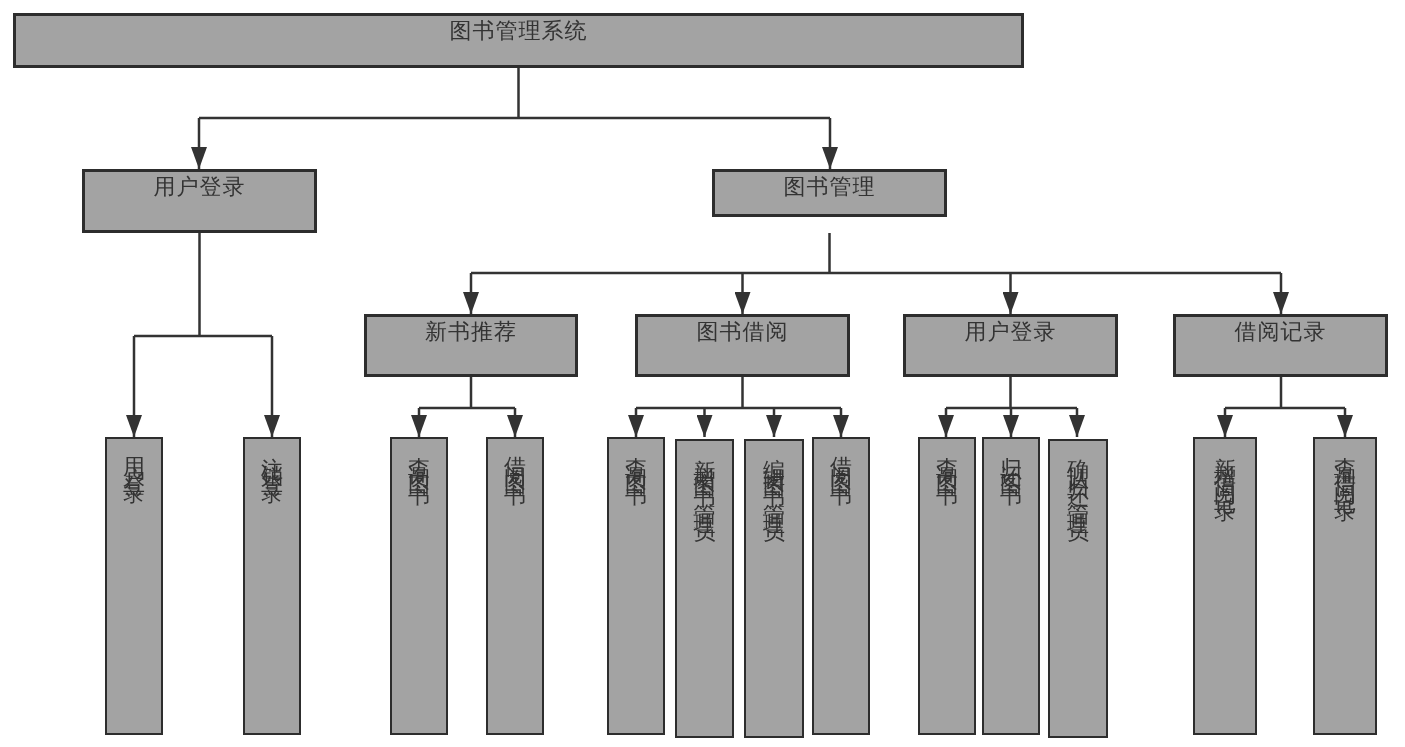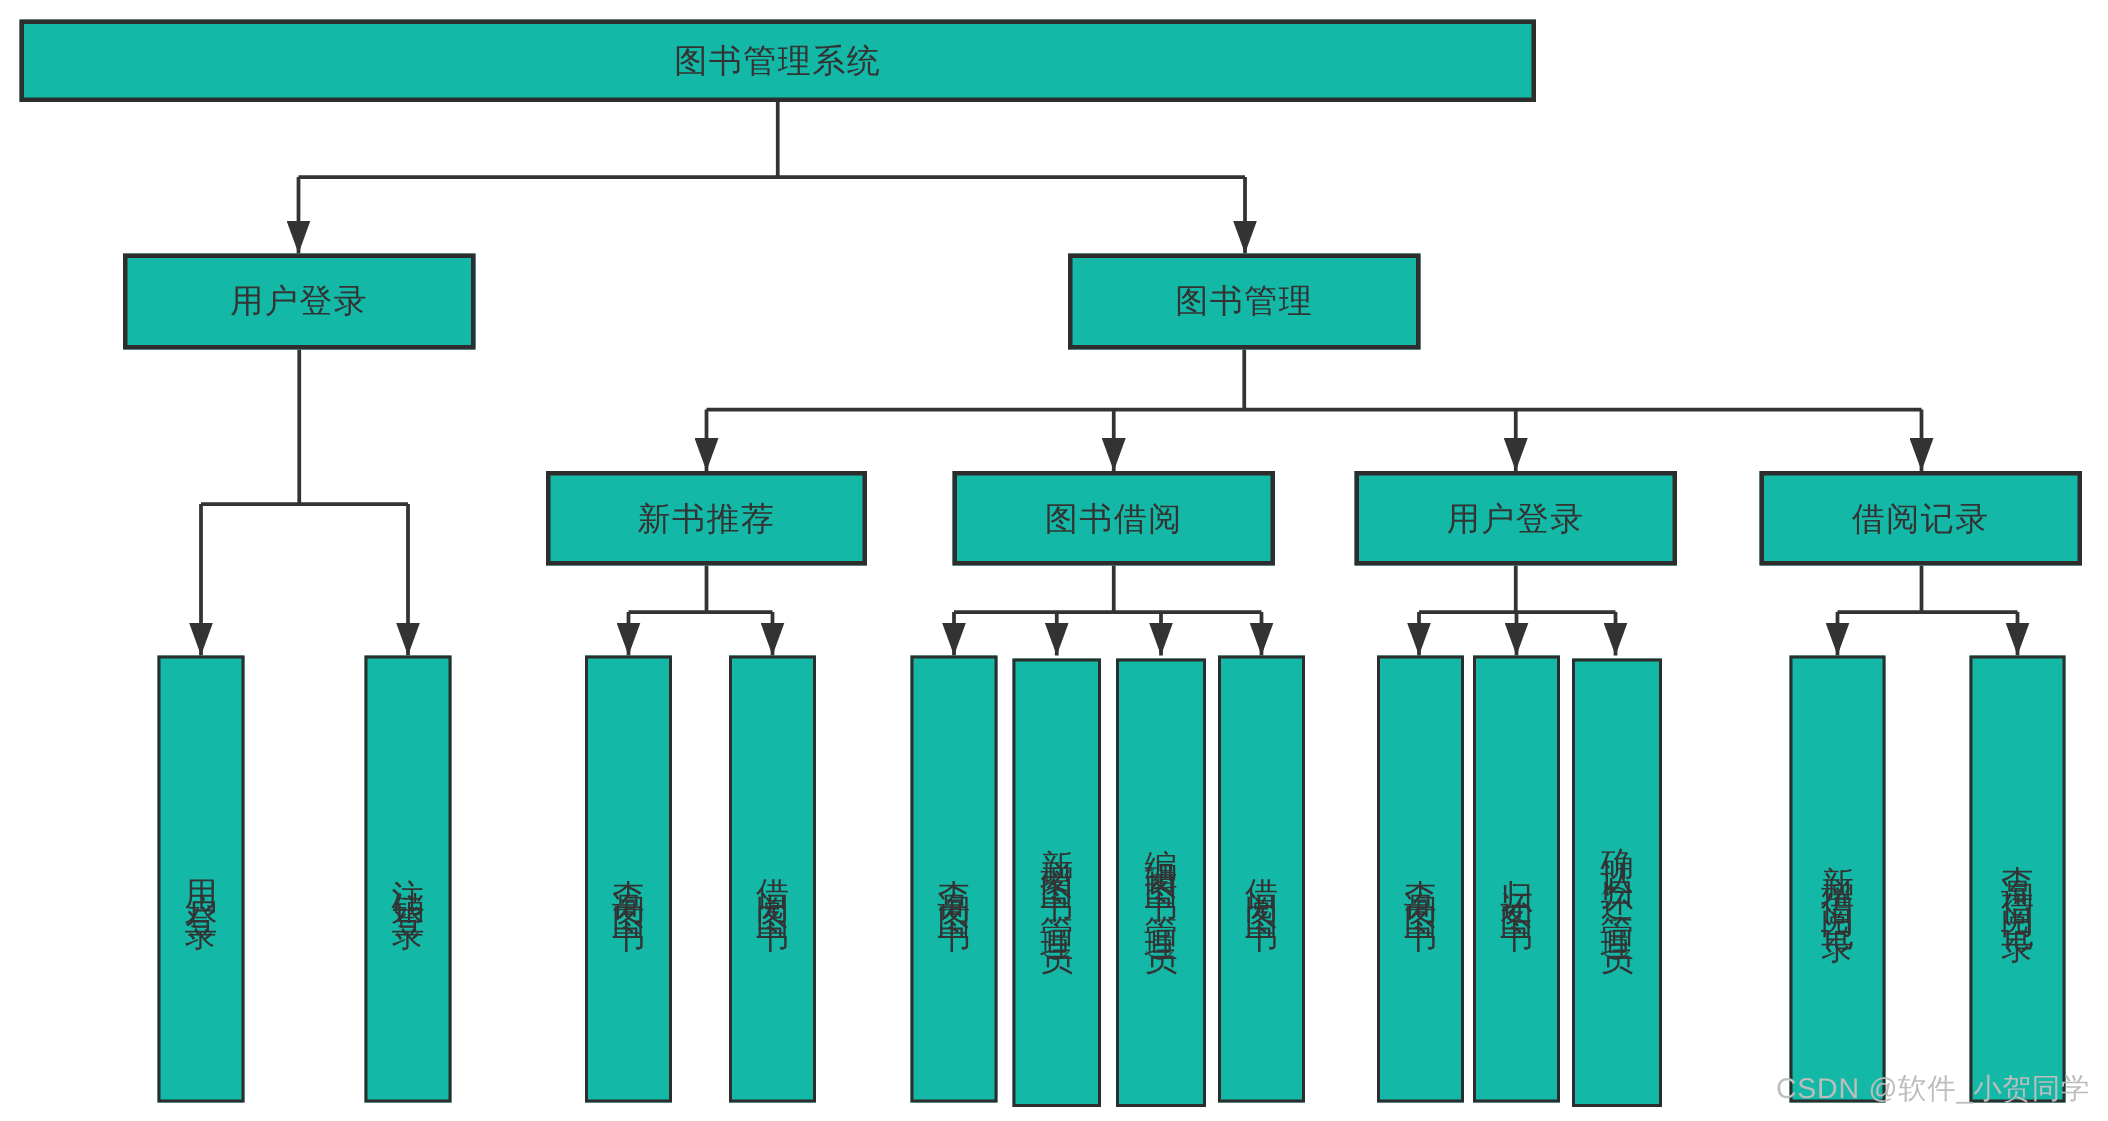--- a/index.html
+++ b/index.html
@@ -17,23 +17,22 @@
   }
   .edges {
     position: absolute;
     left: 0;
     top: 0;
     z-index: 1;
   }
   .node {
     position: absolute;
     box-sizing: border-box;
-    background: #14b8a6;
+    background: #a3a3a3;
     display: flex;
-    align-items: center;
     justify-content: center;
     z-index: 2;
     color: #333333;
   }
   .hbox {
     border: 3px solid #2d2d2d;
     font-size: 22px;
     letter-spacing: 1px;
     white-space: nowrap;
   }
@@ -105,21 +104,21 @@
     <line x1="1345" y1="408" x2="1345" y2="437" stroke="#333333" stroke-width="2.5" marker-end="url(#arw)"></line>
   </svg>
 
   <div class="node hbox" style="left:13px; top:13px; width:1011px; height:55px;">
     <span>图书管理系统</span>
   </div>
 
   <div class="node hbox" style="left:82px; top:169px; width:235px; height:64px;">
     <span>用户登录</span>
   </div>
-  <div class="node hbox" style="left:712px; top:169px; width:235px; height:64px;">
+  <div class="node hbox" style="left:712px; top:169px; width:235px; height:48px;">
     <span>图书管理</span>
   </div>
 
   <div class="node hbox" style="left:635px; top:314px; width:215px; height:63px;">
     <span>图书借阅</span>
   </div>
   <div class="node hbox" style="left:364px; top:314px; width:214px; height:63px;">
     <span>新书推荐</span>
   </div>
   <div class="node hbox" style="left:903px; top:314px; width:215px; height:63px;">
@@ -166,15 +165,14 @@
     <span class="vtext">确认归还（管理员）</span>
   </div>
 
   <div class="node vbox" style="left:1193px; top:437px; width:64px; height:298px;">
     <span class="vtext">新增借阅记录</span>
   </div>
   <div class="node vbox" style="left:1313px; top:437px; width:64px; height:298px;">
     <span class="vtext">查询借阅记录</span>
   </div>
 
-  <div class="watermark">CSDN @软件_小贺同学</div>
 
 </div>
 
 </body></html>

